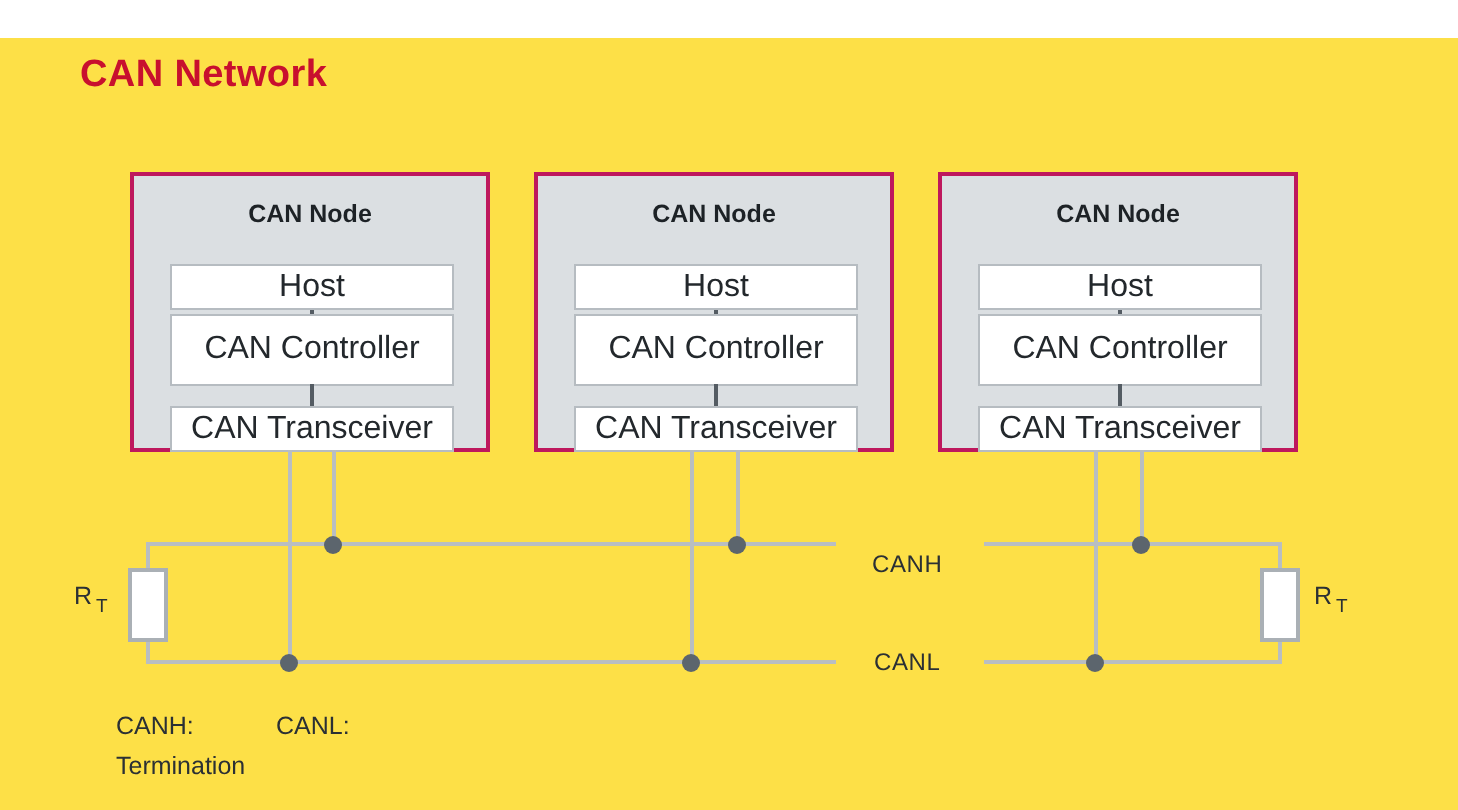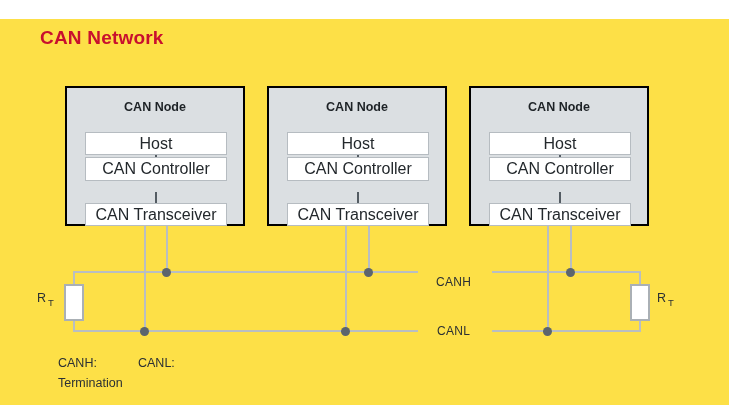--- a/index.html
+++ b/index.html
@@ -7,34 +7,34 @@
     position:relative;width:729px;height:405px;background:#fde047;overflow:hidden;
     font-family:Liberation Sans, sans-serif;color:#23282c;margin-top:19px;
   }
   .page-title{
     position:absolute;left:40px;top:8px;margin:0;
     font-size:19px;font-weight:700;color:#c8102e;letter-spacing:.2px;
   }
   
   .node{
     position:absolute;top:67px;width:180px;height:140px;
-    background:#dbdfe2;border:2px solid #000000;box-sizing:border-box;
+    background:#dbdfe2;border:2px solid #be185d;box-sizing:border-box;
   }
   .node-title{
     position:absolute;left:0;right:0;top:12px;text-align:center;
     font-size:12.5px;font-weight:700;color:#1d2226;
   }
   .component{
     position:absolute;left:18px;width:142px;height:23px;
     background:#ffffff;border:1.5px solid #b6bcc1;box-sizing:border-box;
     display:flex;align-items:center;justify-content:center;
     font-size:16px;color:#23282c;
   }
   .comp-host{top:44px;}
-  .comp-ctrl{top:69px;height:24px;}
+  .comp-ctrl{top:69px;height:36px;}
   .comp-xcvr{top:115px;}
   .node-connector{
     position:absolute;left:88px;width:2px;background:#545c63;
   }
   .conn-1{top:67px;height:13px;}
   .conn-2{top:104px;height:11px;}
   
   .vline,.hline{position:absolute;background:#b9bec2;}
   .vline{width:2px;}
   .hline{height:2px;}

